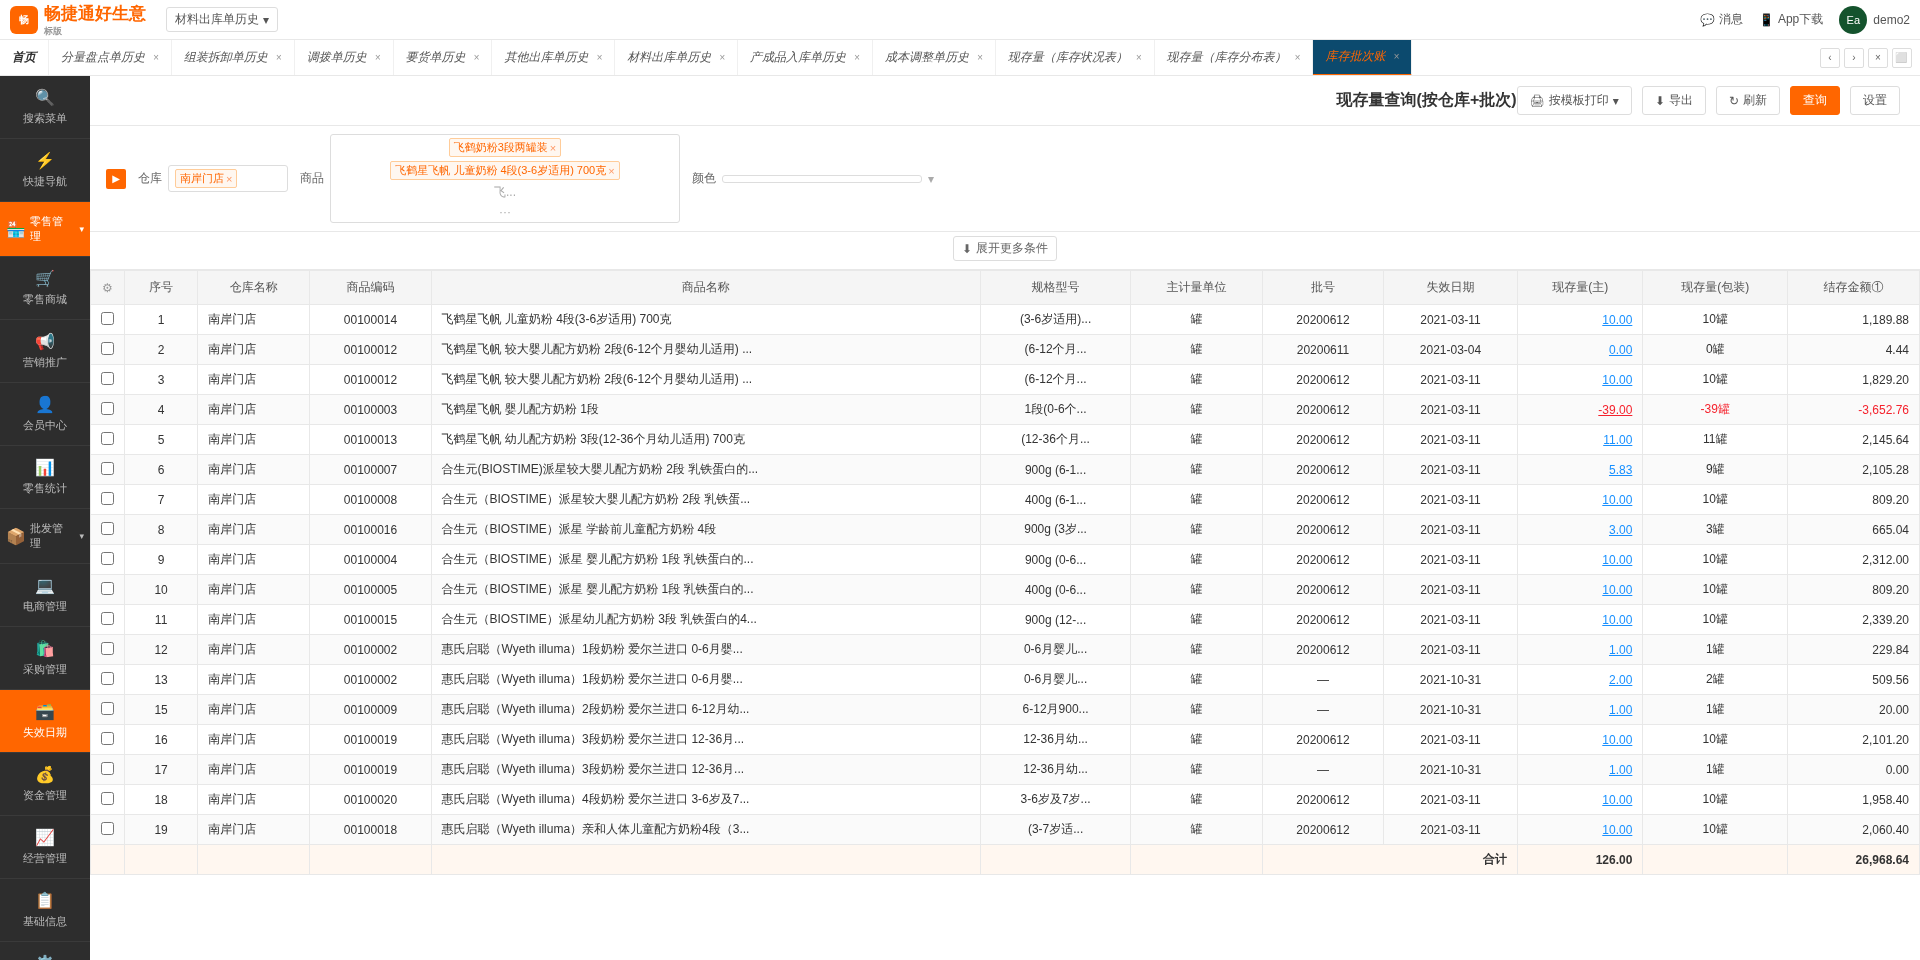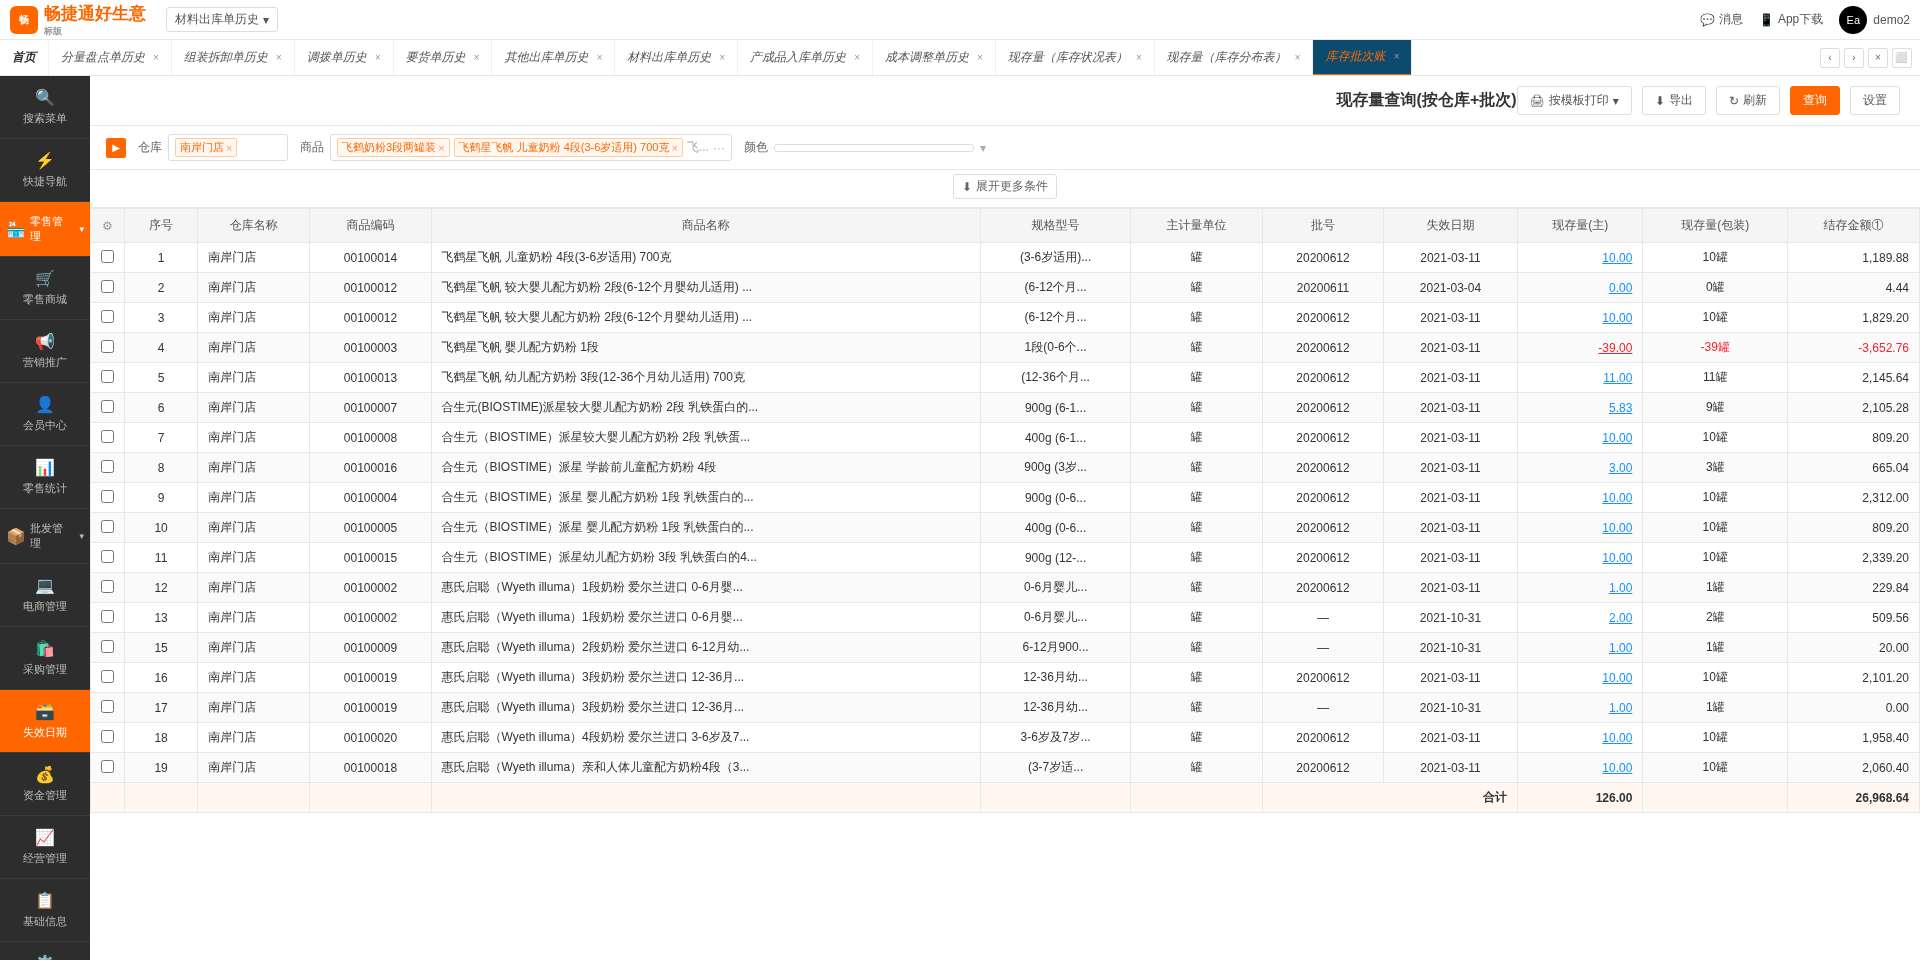--- a/index.html
+++ b/index.html
@@ -5,21 +5,21 @@
     * { margin: 0; padding: 0; box-sizing: border-box; }
     body { font-family: 'Microsoft YaHei', Arial, sans-serif; font-size: 12px; background: #f5f5f5; color: #333; width: 1920px; height: 960px; overflow: hidden; display: flex; flex-direction: column; }
 
     
     .top-bar { height: 40px; background: #fff; display: flex; align-items: center; border-bottom: 1px solid #e8e8e8; padding: 0 10px; gap: 20px; flex-shrink: 0; }
     .logo { display: flex; align-items: center; gap: 6px; font-weight: bold; color: #ff6600; font-size: 13px; }
     .logo-icon { width: 28px; height: 28px; background: #ff6600; border-radius: 6px; display: flex; align-items: center; justify-content: center; color: white; font-size: 10px; font-weight: bold; }
     .industry-select { display: flex; align-items: center; gap: 4px; cursor: pointer; color: #555; border: 1px solid #ddd; padding: 3px 8px; border-radius: 3px; font-size: 12px; }
     .top-bar-right { margin-left: auto; display: flex; align-items: center; gap: 16px; }
     .top-bar-right span { color: #555; font-size: 12px; cursor: pointer; display: flex; align-items: center; gap: 4px; }
-    .avatar { width: 28px; height: 28px; background: #000000; border-radius: 50%; display: flex; align-items: center; justify-content: center; color: white; font-size: 11px; }
+    .avatar { width: 28px; height: 28px; background: #14532d; border-radius: 50%; display: flex; align-items: center; justify-content: center; color: white; font-size: 11px; }
 
     
     .nav-tabs { height: 36px; background: #fff; display: flex; align-items: center; border-bottom: 1px solid #e8e8e8; flex-shrink: 0; overflow: hidden; }
     .nav-tab { padding: 0 12px; height: 36px; display: flex; align-items: center; gap: 4px; font-size: 12px; color: #555; cursor: pointer; border-right: 1px solid #f0f0f0; white-space: nowrap; flex-shrink: 0; font-style: italic; }
     .nav-tab.active { color: #ff6600; background: #0c4a6e; border-bottom: 2px solid #ff6600; }
     .nav-tab.home { font-weight: bold; color: #333; }
     .nav-tab .close-x { color: #999; margin-left: 4px; font-size: 10px; }
     .nav-tabs-end { display: flex; align-items: center; margin-left: auto; gap: 4px; padding: 0 8px; }
     .nav-arrow { width: 20px; height: 20px; border: 1px solid #ddd; display: flex; align-items: center; justify-content: center; cursor: pointer; border-radius: 2px; color: #666; font-size: 10px; }
 
@@ -225,21 +225,21 @@
         <div class="filter-tag-container">
           <div class="filter-tag">
             <span>南岸门店</span>
             <span class="tag-close">×</span>
           </div>
         </div>
       </div>
 
       <div class="filter-group">
         <span class="filter-label">商品</span>
-        <div class="filter-tag-container" style="min-width:350px;">
+        <div class="filter-tag-container" style="min-width:350px;flex-direction:column;">
           <div class="filter-tag">
             <span>飞鹤奶粉3段两罐装</span>
             <span class="tag-close">×</span>
           </div>
           <div class="filter-tag">
             <span>飞鹤星飞帆 儿童奶粉 4段(3-6岁适用) 700克</span>
             <span class="tag-close">×</span>
           </div>
           <span class="filter-dots">飞...</span>
           <span class="filter-dots">···</span>

